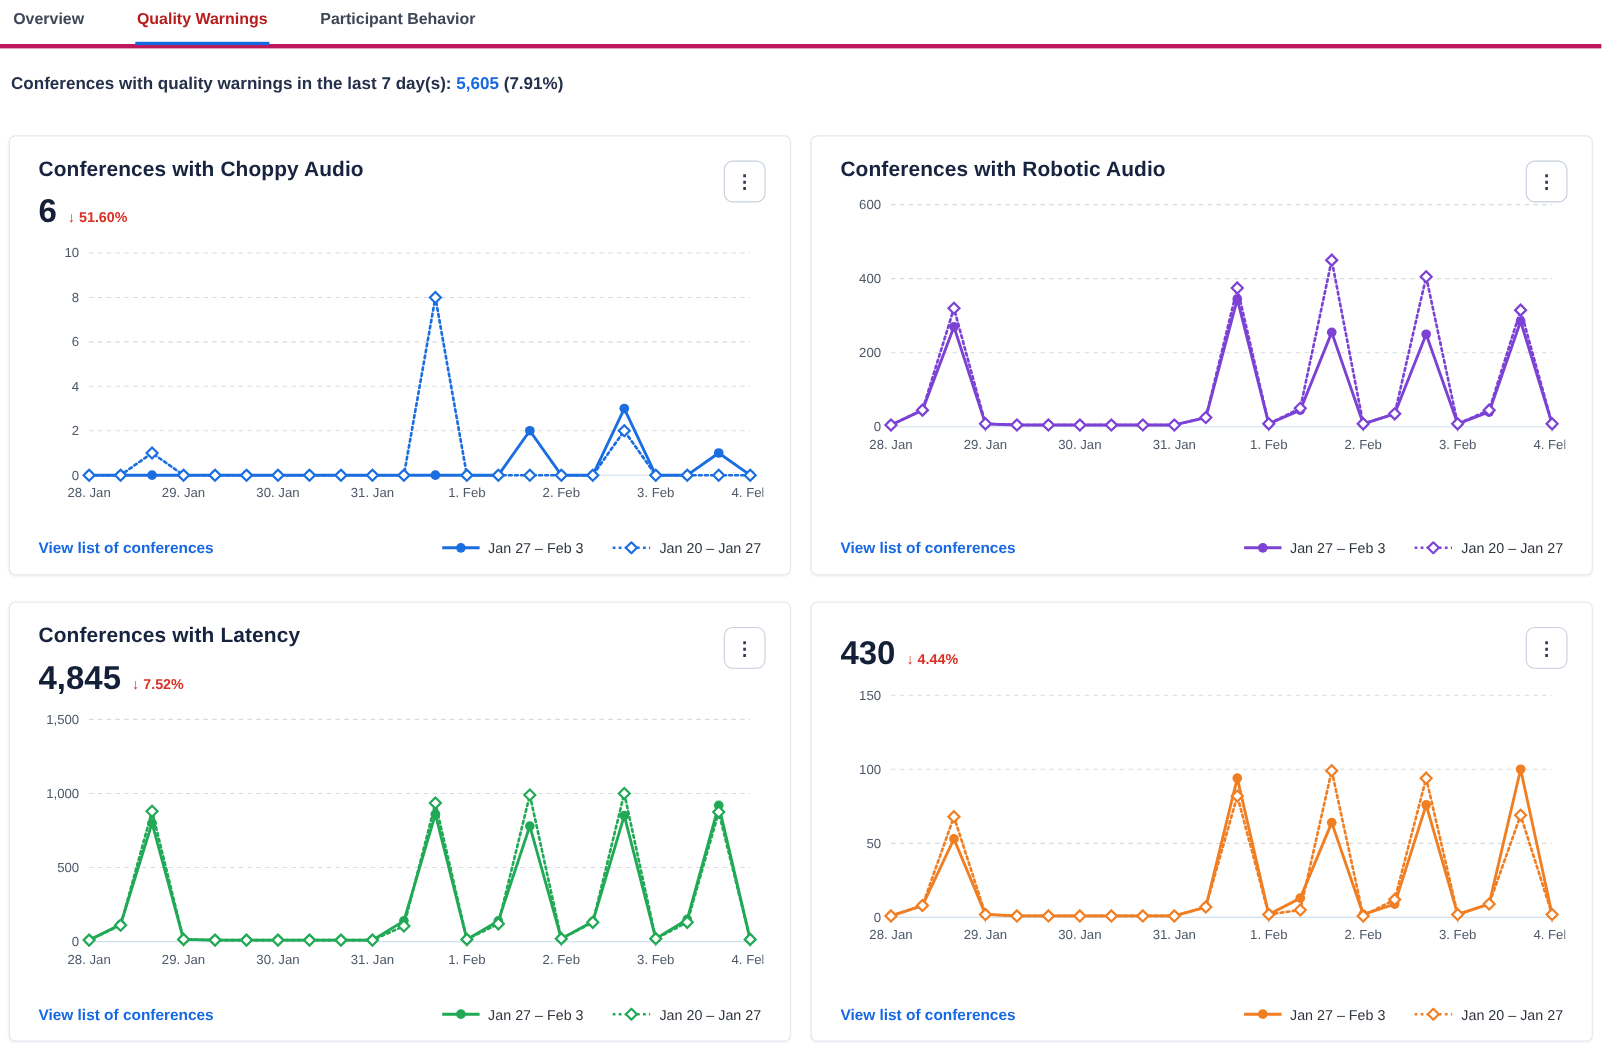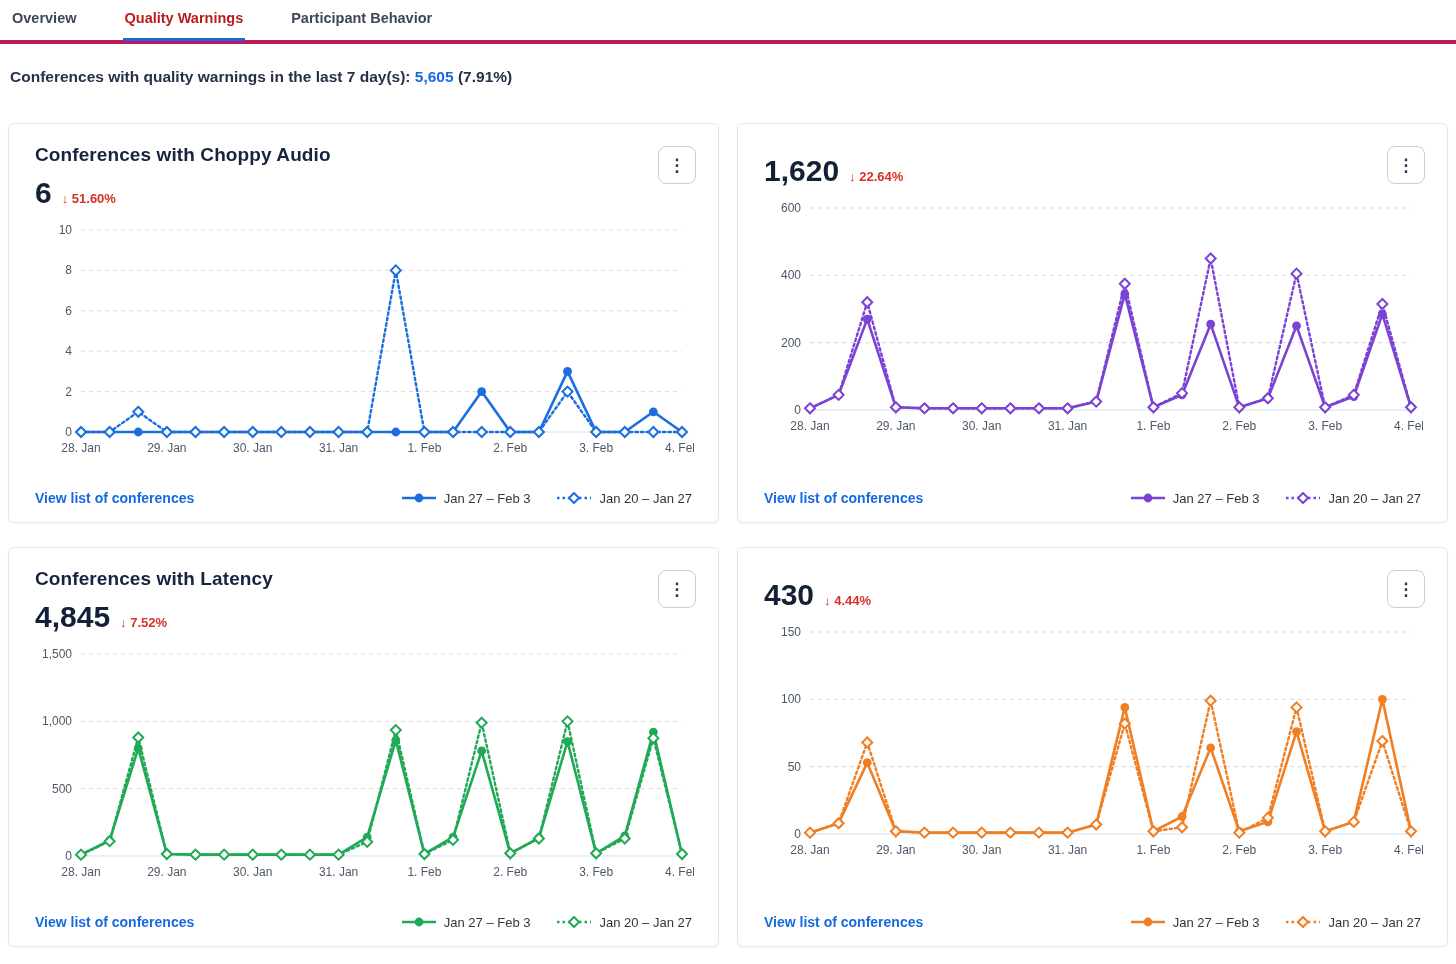--- a/index.html
+++ b/index.html
@@ -170,30 +170,24 @@
               <line x1="1" y1="6" x2="35" y2="6" stroke="#1a6ee0" stroke-width="2.4" stroke-dasharray="2.5 3"></line>
               <path d="M18 1 L23 6 L18 11 L13 6 Z" fill="#fff" stroke="#1a6ee0" stroke-width="2"></path>
             </svg>
           <span>Jan 20 – Jan 27</span>
         </div>
       </div>
     </div>
   </section>
 
   <section class="card">
+    <div class="card-title">Conferences with Robotic Audio</div>
     <button class="kebab-btn">
       <span>⋮</span>
     </button>
-    <div class="card-valrow">
-      <span class="card-value">1,620</span>
-      <span class="card-change">
-        <span>↓</span>
-        <span>22.64%</span>
-      </span>
-    </div>
     <div class="chart-wrap">
         <svg width="659" height="252" viewBox="0 0 659 252">
           <line x1="46" y1="216" x2="647" y2="216" stroke="#cfe0ef" stroke-width="1"></line>
           <text x="37" y="220" text-anchor="end" font-size="12" fill="#4d5868">0</text>
           <line x1="46" y1="148.66666666666669" x2="647" y2="148.66666666666669" stroke="#d8dadd" stroke-width="1" stroke-dasharray="4 4"></line>
           <text x="37" y="152.66666666666669" text-anchor="end" font-size="12" fill="#4d5868">200</text>
           <line x1="46" y1="81.33333333333334" x2="647" y2="81.33333333333334" stroke="#d8dadd" stroke-width="1" stroke-dasharray="4 4"></line>
           <text x="37" y="85.33333333333334" text-anchor="end" font-size="12" fill="#4d5868">400</text>
           <line x1="46" y1="14" x2="647" y2="14" stroke="#d8dadd" stroke-width="1" stroke-dasharray="4 4"></line>
           <text x="37" y="18" text-anchor="end" font-size="12" fill="#4d5868">600</text>

